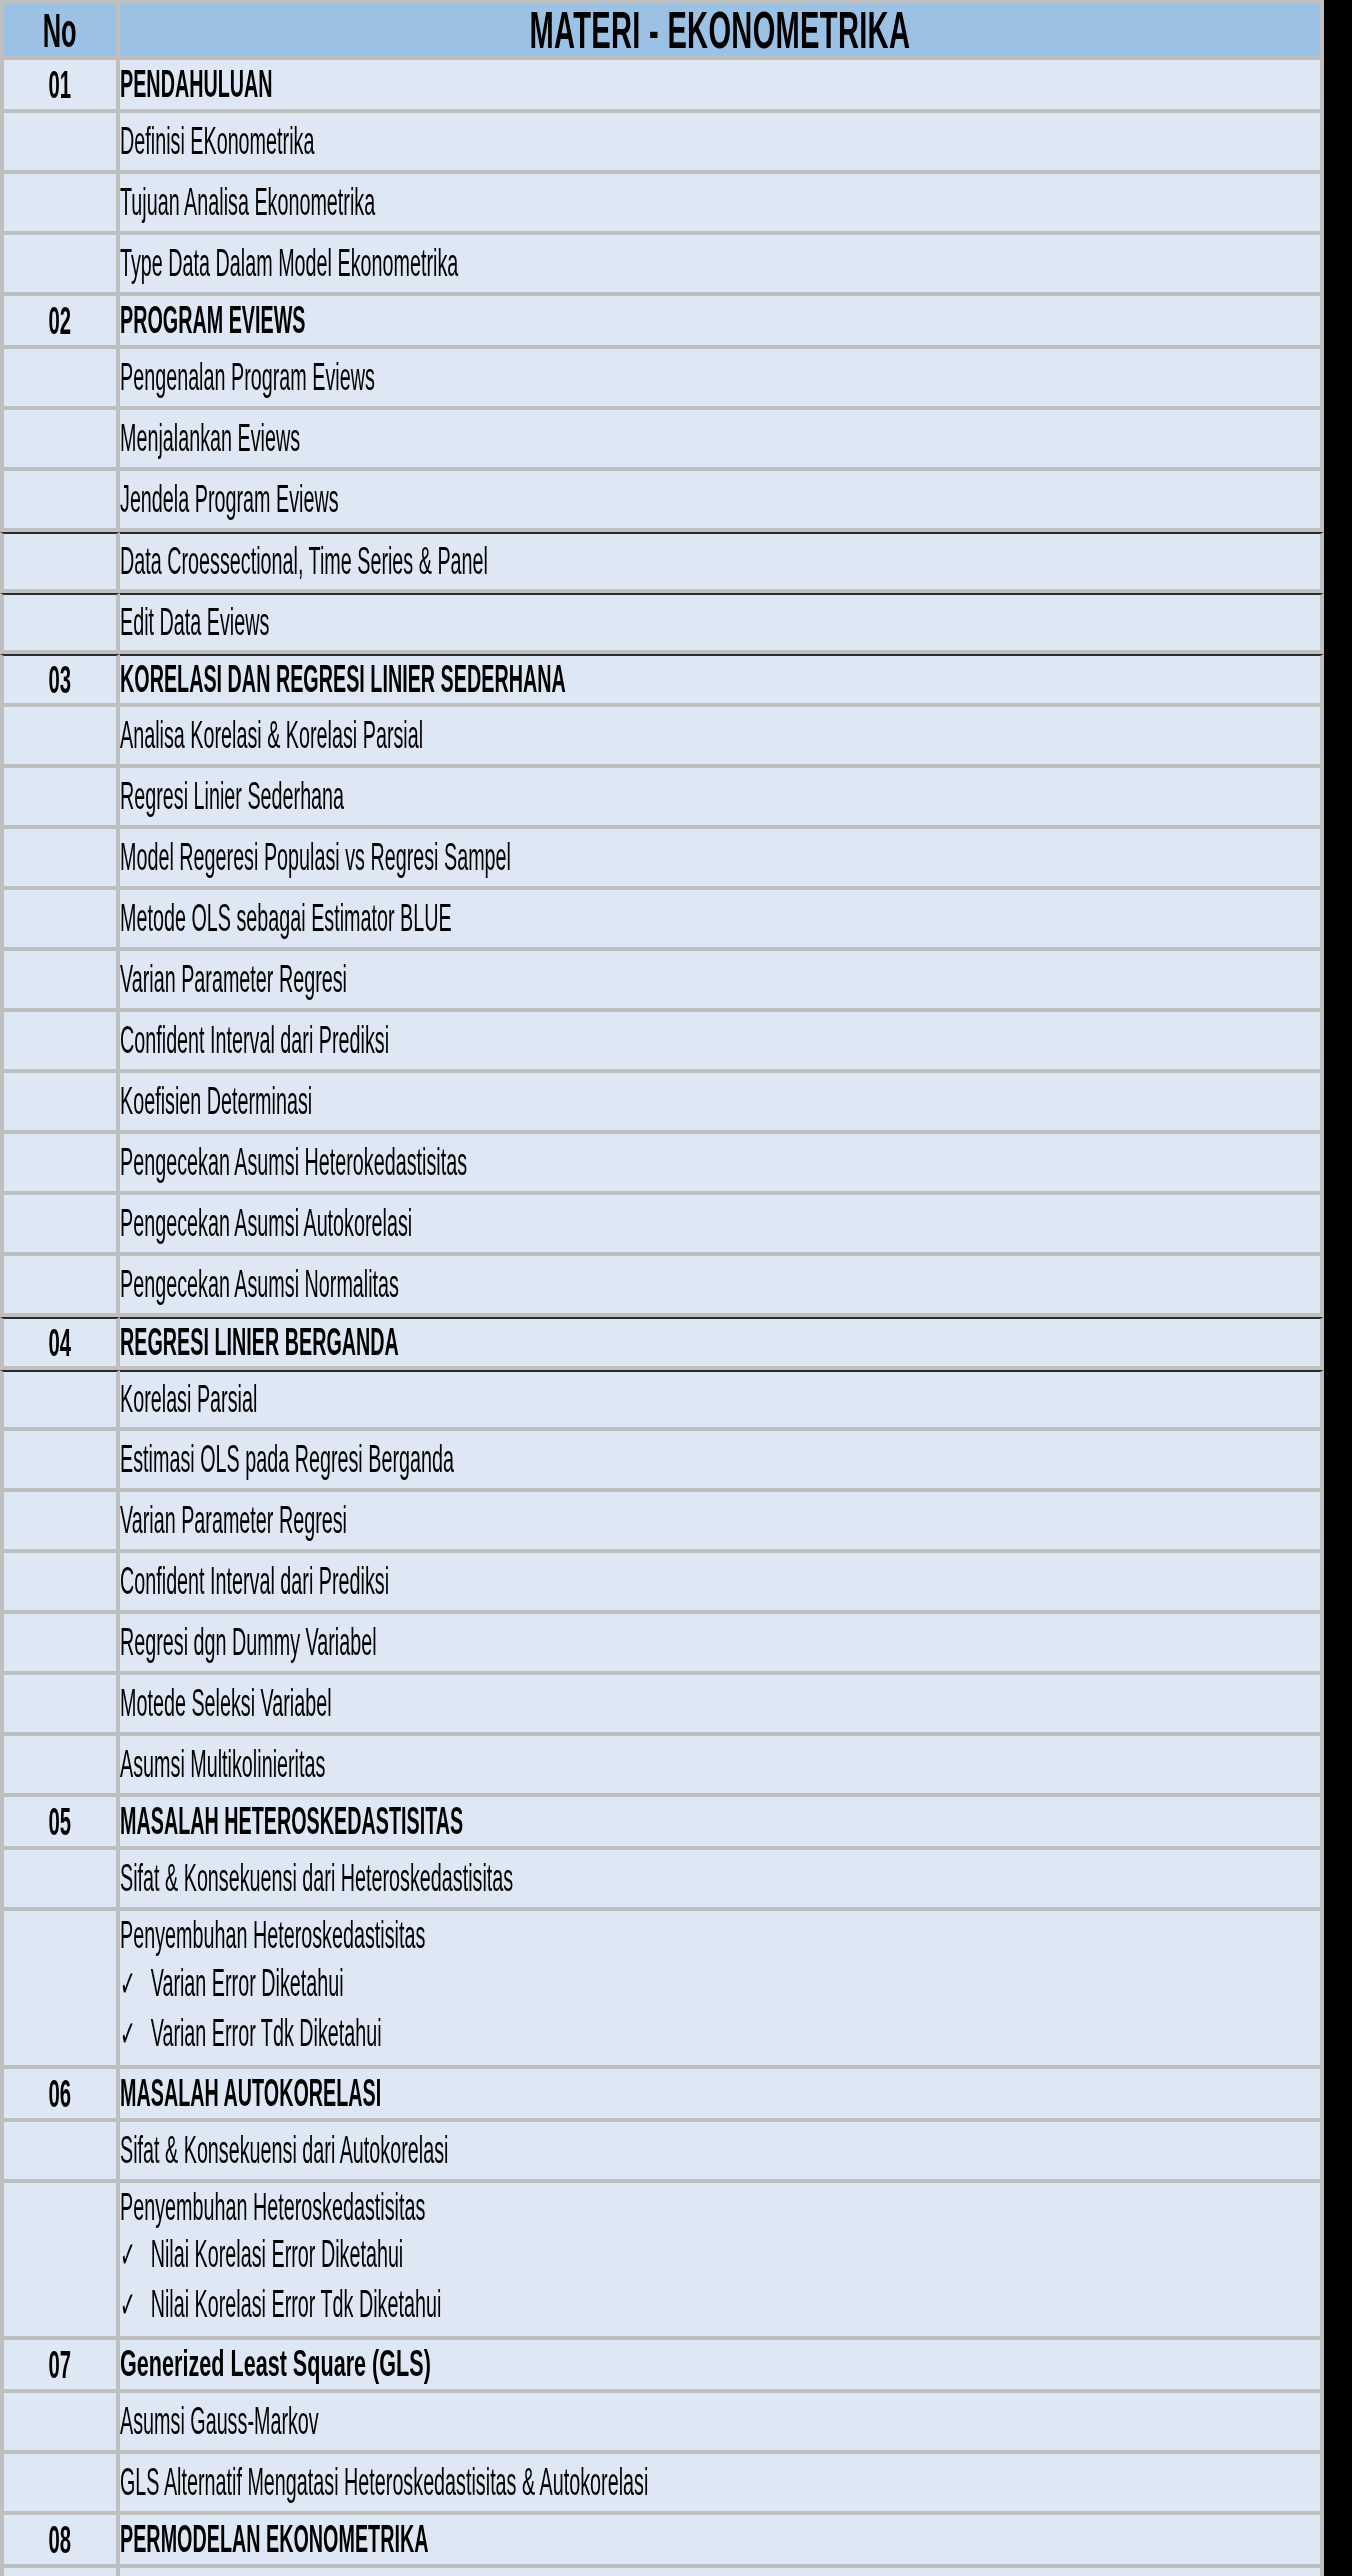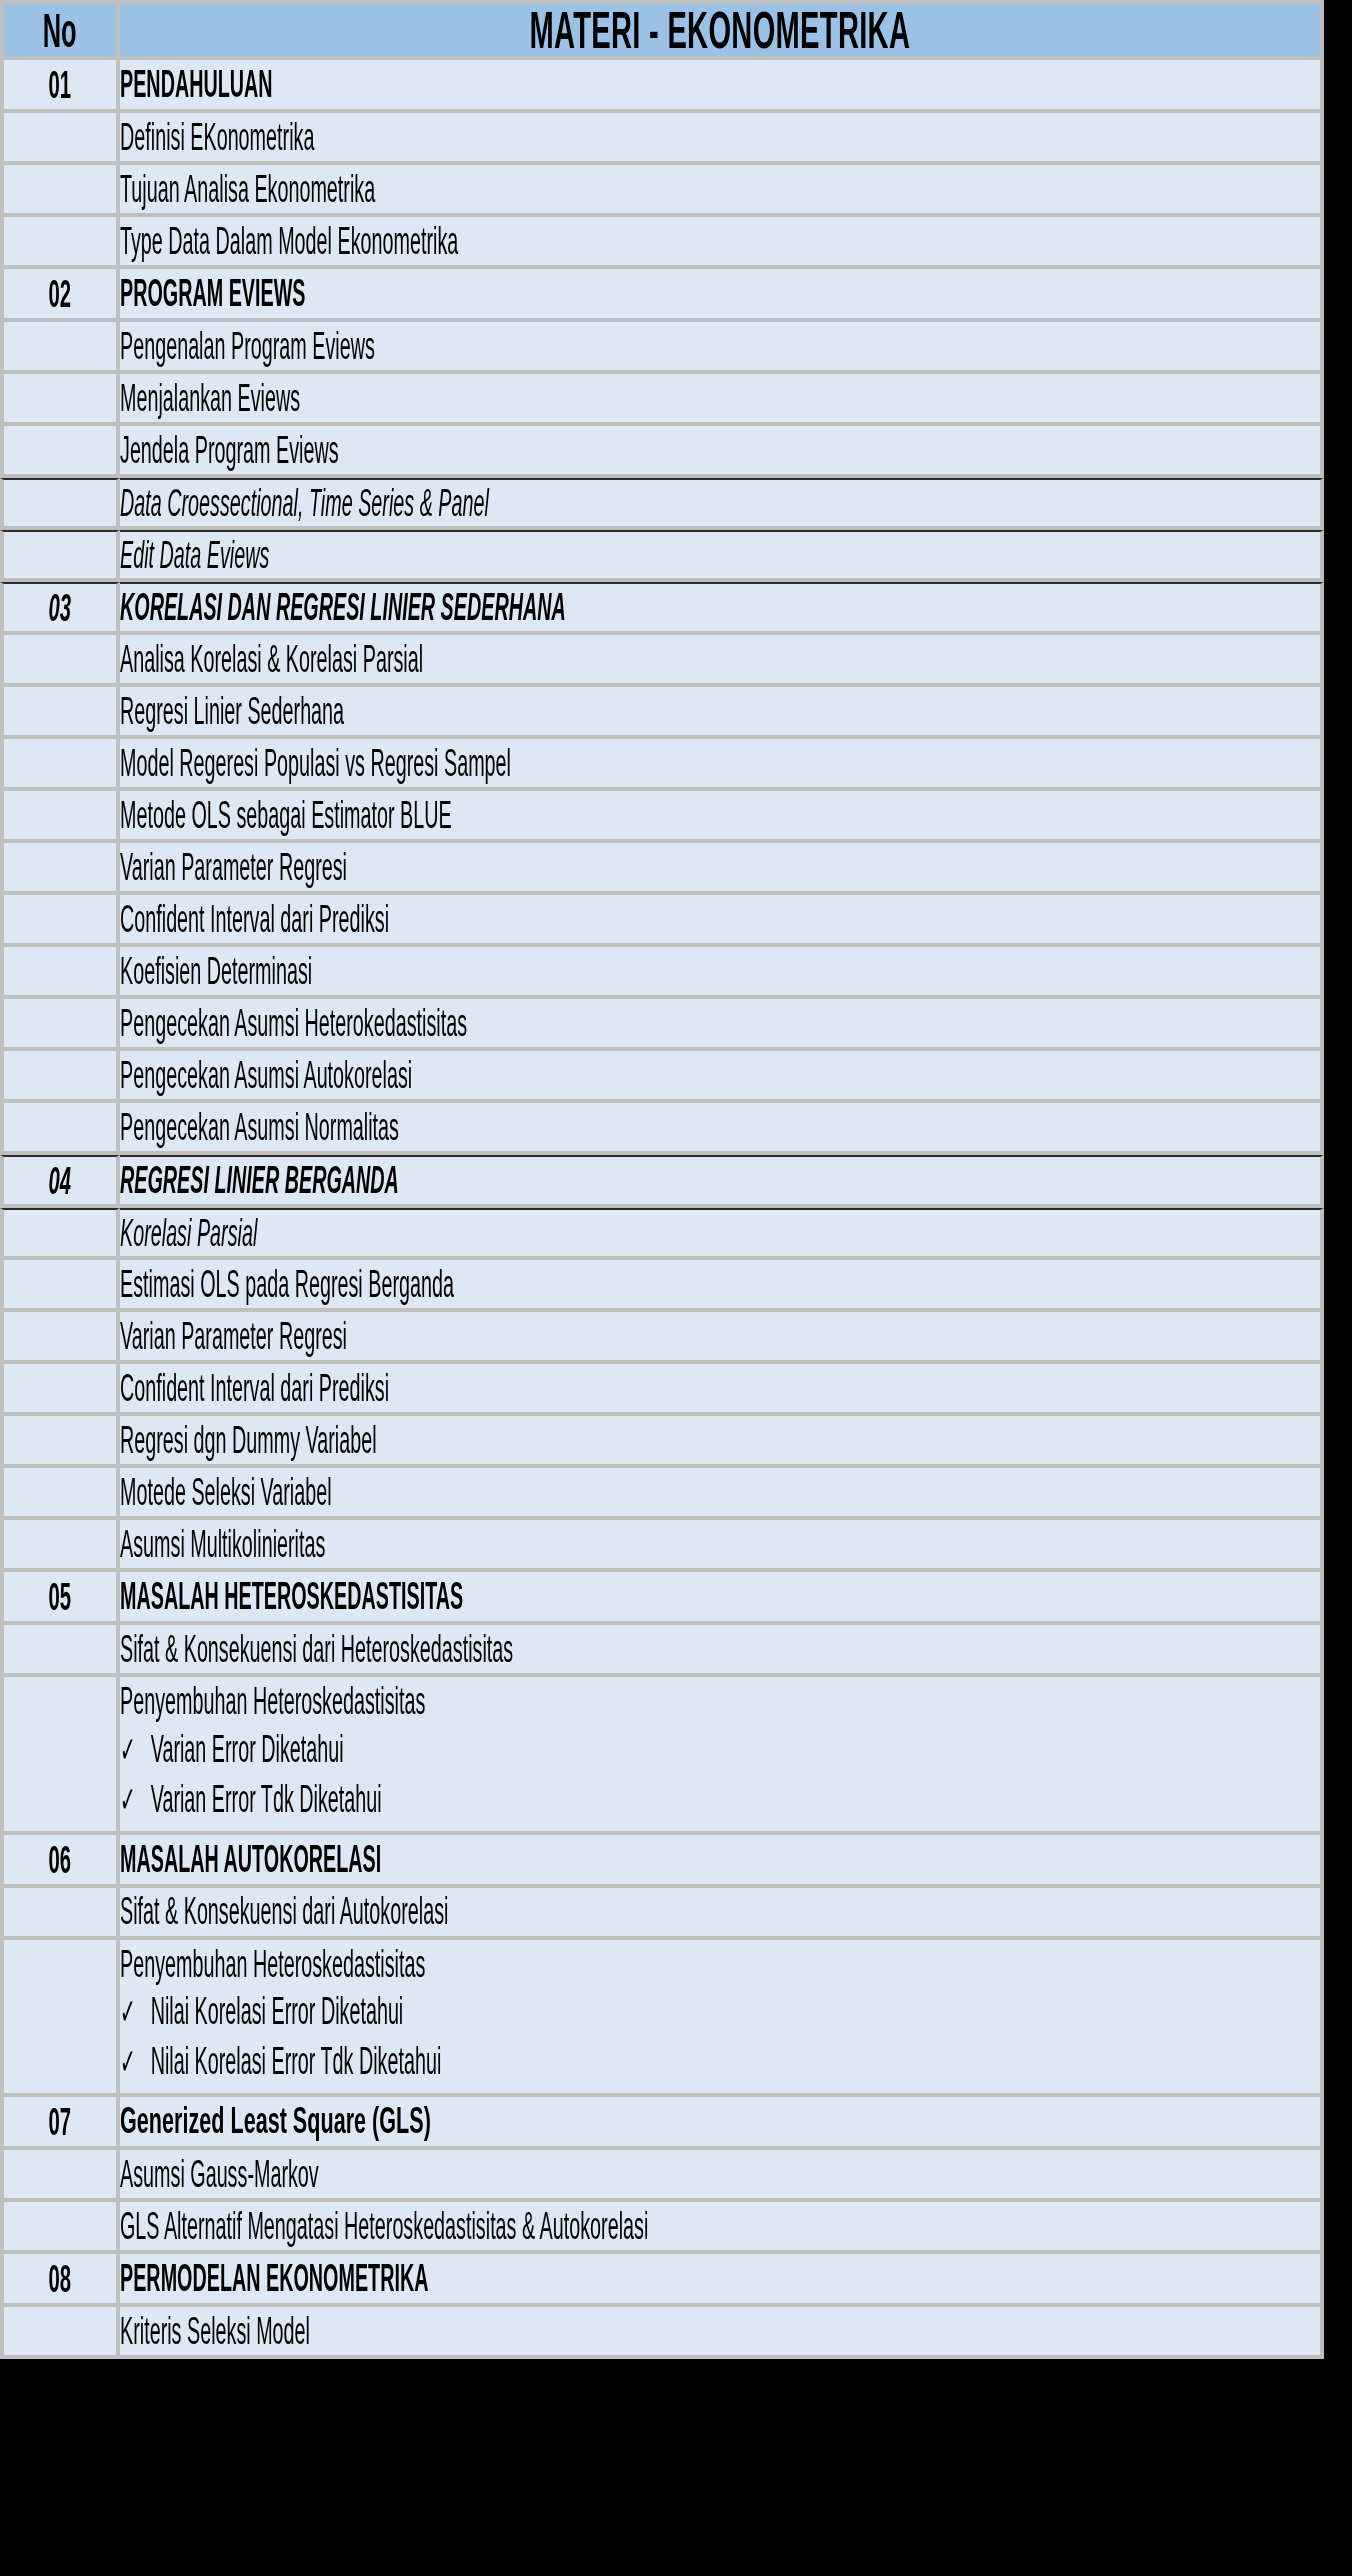--- a/index.html
+++ b/index.html
@@ -105,27 +105,26 @@
     font-weight:400;
   }
   tr.section .mat-txt{
     font-weight:700;
     font-size:38px;
   }
   tr.section.plainbold .mat-txt{
     transform:scaleX(0.60);
     font-size:36px;
   }
-  tr.item{height:52px;}
+  tr.item{height:61px;}
   tr.section{height:53px;border-radius:20px;}
 
   
   tr.topdark > td, tr.topdark > th{
     border-top:2.6px solid #2b2b2b;
-    font-style:italic;
   }
 
   
   td.mat.multi{
     padding-top:5px;
     padding-bottom:10.3px;
   }
   .sub-line{
     display:block;
     font-size:38px;

